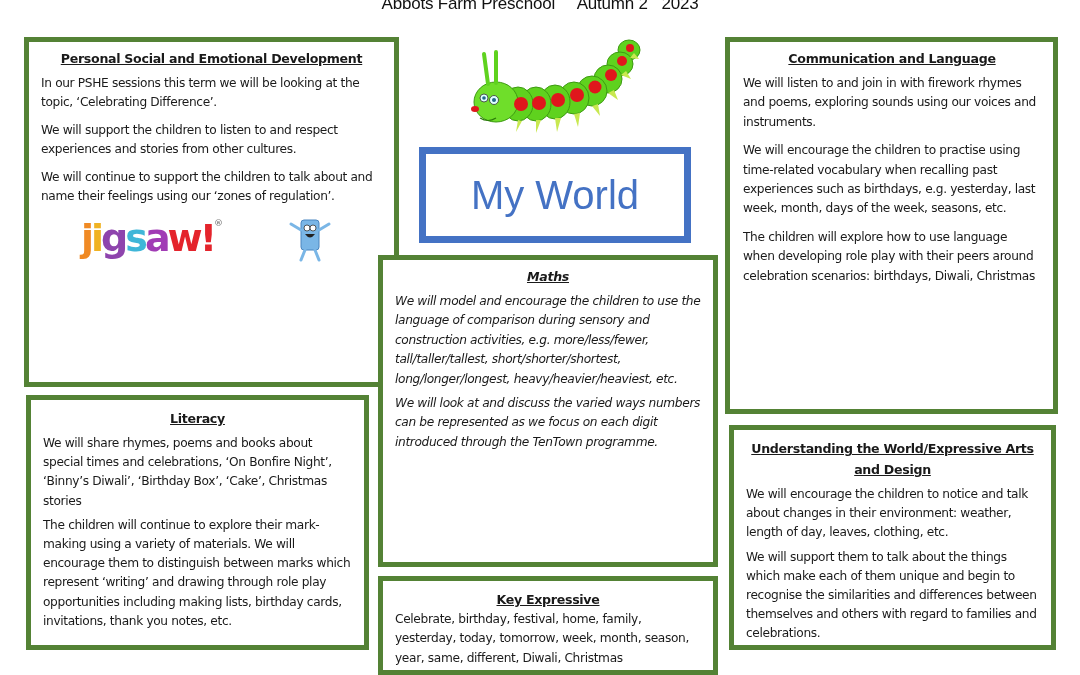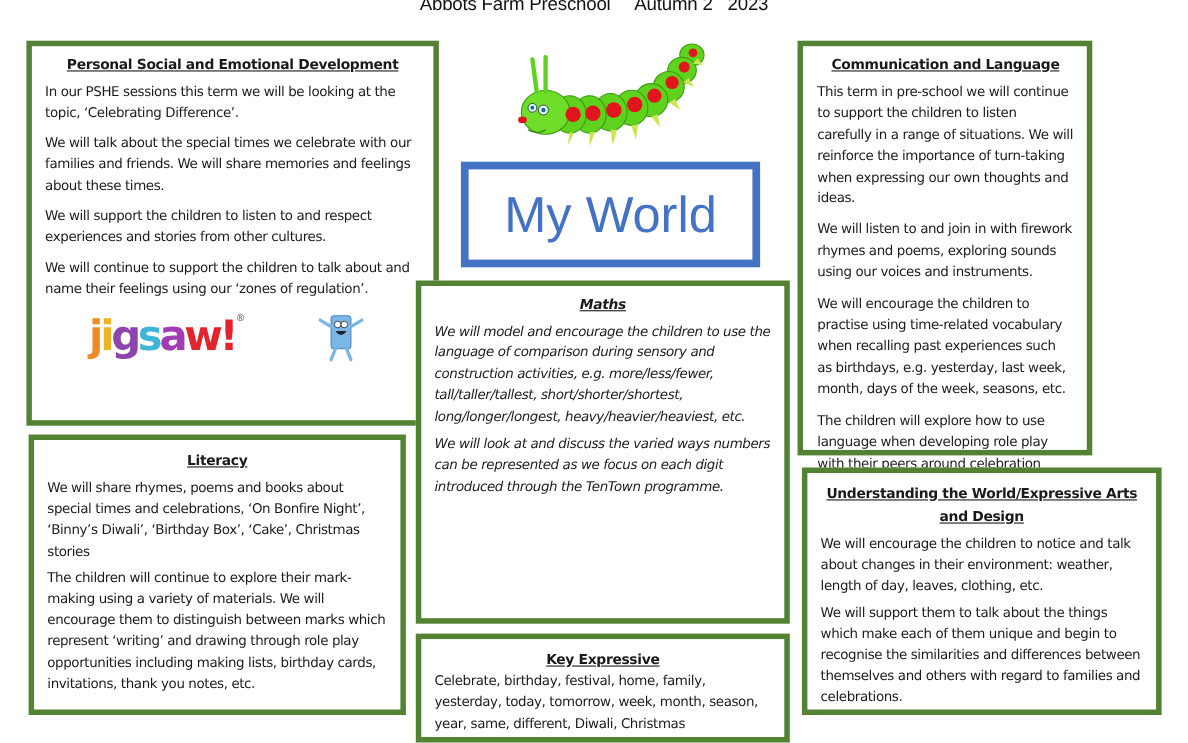--- a/index.html
+++ b/index.html
@@ -26,47 +26,46 @@
       font-family: "DejaVu Sans", sans-serif; letter-spacing: -0.3px;
     }
     .box p {
       margin: 0 0 5px 0; font-size: 12.2px; line-height: 19.4px;
       letter-spacing: -0.35px;
     }
     #box-psed { left: 24px; top: 37px; width: 375px; height: 350px; }
     #box-literacy { left: 26px; top: 395px; width: 343px; height: 255px; padding-top: 8px; }
     #box-maths { left: 378px; top: 255px; width: 340px; height: 312px; font-style: italic; }
     #box-vocab { left: 378px; top: 576px; width: 340px; height: 99px; padding-top: 8px; }
-    #box-comm { left: 725px; top: 37px; width: 268px; height: 377px; padding-left: 13px; }
+    #box-comm { left: 725px; top: 37px; width: 333px; height: 377px; padding-left: 13px; }
     #box-utw { left: 729px; top: 425px; width: 327px; height: 225px; padding-top: 8px; }
     #box-literacy p, #box-utw p { line-height: 19.2px; }
     #box-vocab h2 { margin-bottom: 0; }
     #box-comm p { margin-bottom: 9px; }
     #box-psed p { margin-bottom: 8px; }
     .logos { display: flex; align-items: center; gap: 62px; margin-left: 40px; margin-top: 8px; }
     .jigsaw { display: flex; align-items: flex-end; font-weight: bold; font-size: 38px; font-family: "DejaVu Sans", sans-serif; line-height: 1; letter-spacing: -3px; }
     .jigsaw span { display: inline-block; }
     .mascot { width: 50px; height: 48px; }
     .caterpillar { position: absolute; left: 466px; top: 34px; width: 192px; height: 104px; }
     .myworld {
       position: absolute; left: 419px; top: 147px; width: 272px; height: 96px;
       box-sizing: border-box; border: 7px solid #4472c4;
       display: flex; align-items: center; justify-content: center;
-      font-family: "Liberation Sans", sans-serif; font-size: 46px; color: #4472c4;
+      font-family: "Liberation Sans", sans-serif; font-size: 40px; color: #4472c4;
     }
   </style>
 </head>
 <body>
 
 <div class="doc-title">Abbots Farm Preschool     Autumn 2   2023</div>
 
 <div class="box" id="box-psed">
   <h2>Personal Social and Emotional Development</h2>
   <p>In our PSHE sessions this term we will be looking at the topic, ‘Celebrating Difference’.</p>
-  <p>We will talk about the special times we celebrate with our families and friends.  We will share memories and feelings about these times.</p>
   <p>We will support the children to listen to and respect experiences and stories from other cultures.</p>
   <p>We will continue to support the children to talk about and name their feelings using our ‘zones of regulation’.</p>
   <div class="logos">
     <div class="jigsaw">
       <span style="color:#f08a24">j</span>
       <span style="color:#f0b323">i</span>
       <span style="color:#8e44ad">g</span>
       <span style="color:#3fb6d8">s</span>
       <span style="color:#a13cb5">a</span>
       <span style="color:#e4242c">w</span>
@@ -139,21 +138,20 @@
   <p>We will look at and discuss the varied ways numbers can be represented as we focus on each digit introduced through the TenTown programme.</p>
 </div>
 
 <div class="box" id="box-vocab">
   <h2>Key Expressive</h2>
   <p>Celebrate, birthday, festival, home, family, yesterday, today, tomorrow, week, month, season, year, same, different, Diwali, Christmas</p>
 </div>
 
 <div class="box" id="box-comm">
   <h2>Communication and Language</h2>
-  <p>This term in pre-school we will continue to support the children to listen carefully in a range of situations.  We will reinforce the importance of turn-taking when expressing our own thoughts and ideas.</p>
   <p>We will listen to and join in with firework rhymes and poems, exploring sounds using our voices and instruments.</p>
   <p>We will encourage the children to practise using time-related vocabulary when recalling past experiences such as birthdays, e.g. yesterday, last week, month, days of the week, seasons, etc.</p>
   <p>The children will explore how to use language when developing role play with their peers around celebration scenarios: birthdays, Diwali, Christmas</p>
 </div>
 
 <div class="box" id="box-utw">
   <h2>Understanding the World/Expressive Arts and Design</h2>
   <p>We will encourage the children to notice and talk about changes in their environment: weather, length of day, leaves, clothing, etc.</p>
   <p>We will support them to talk about the things which make each of them unique and begin to recognise the similarities and differences between themselves and others with regard to families and celebrations.</p>
 </div>

